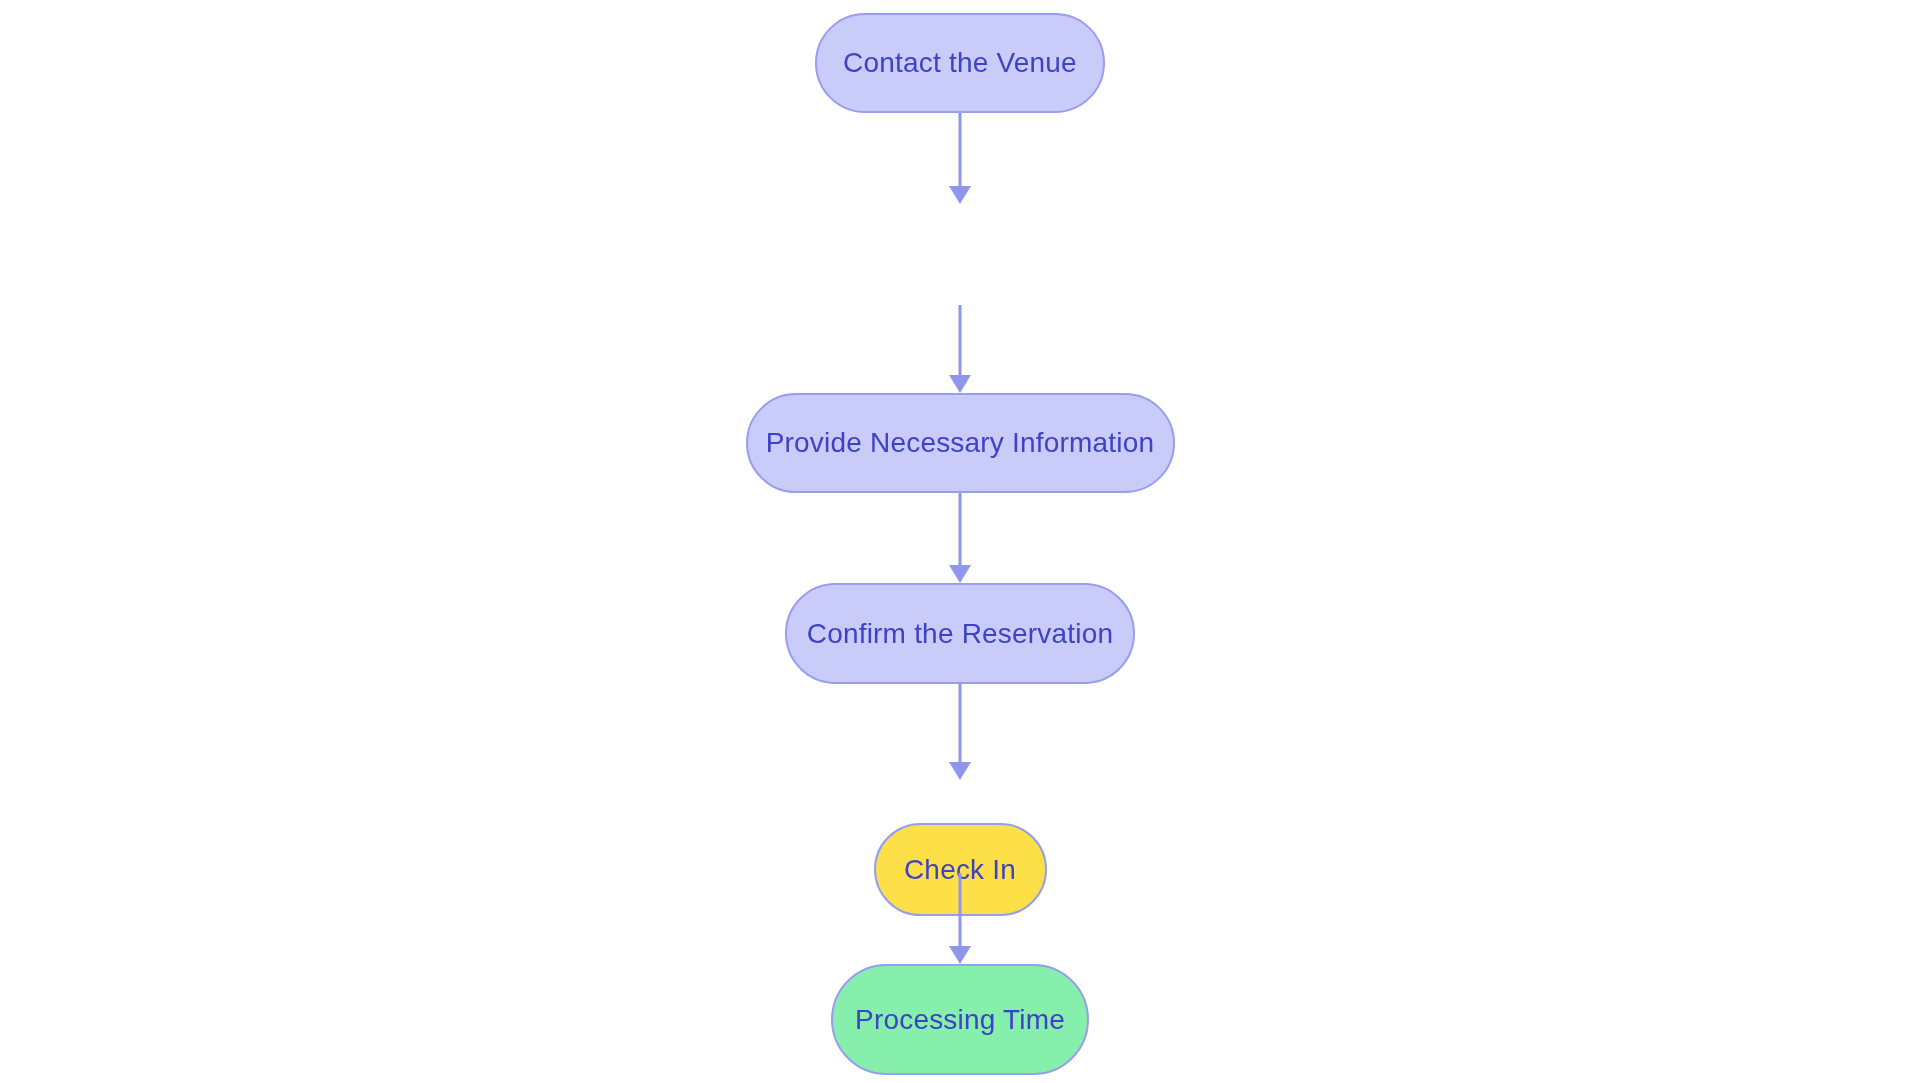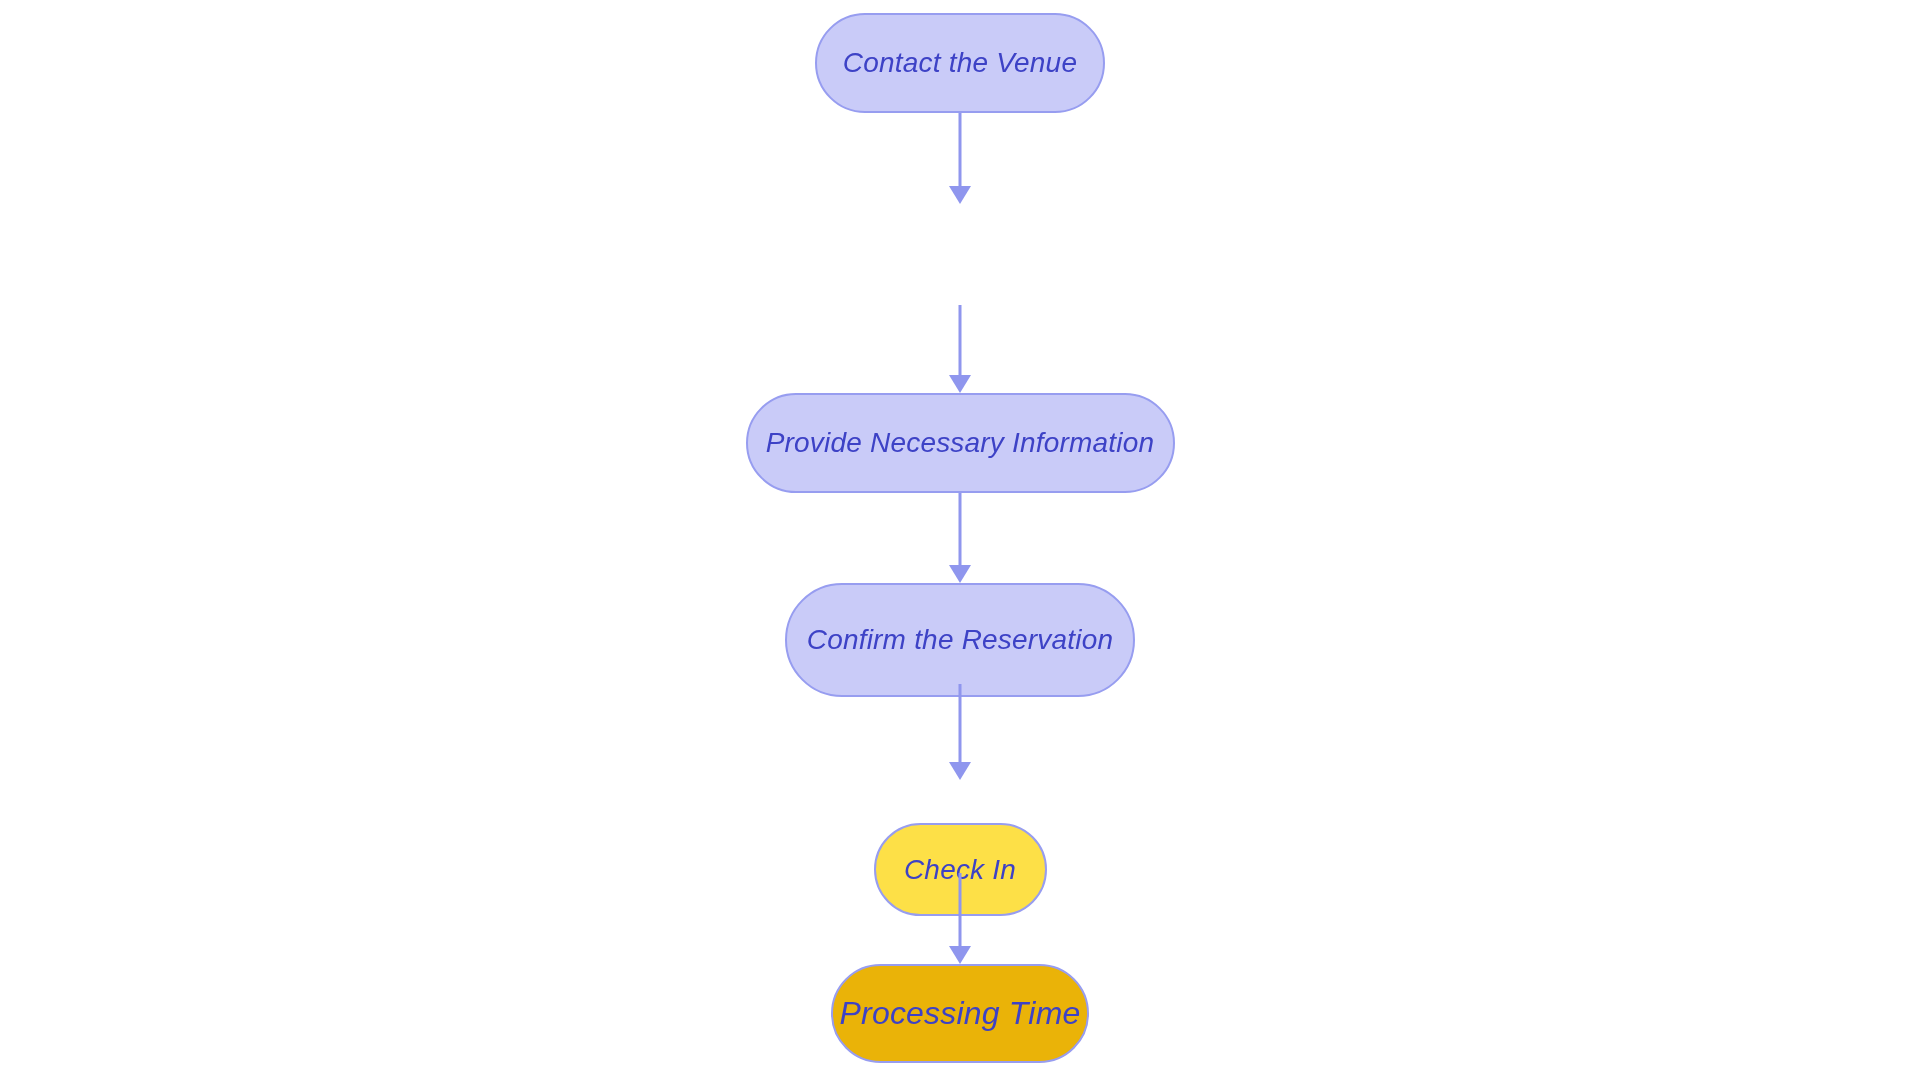--- a/index.html
+++ b/index.html
@@ -19,21 +19,20 @@
     position: absolute;
     box-sizing: border-box;
     display: flex;
     align-items: center;
     justify-content: center;
     border-radius: 60px;
     border-style: solid;
     border-width: 2px;
     text-align: center;
     white-space: nowrap;
-    font-style: italic;
   }
   .flow-node span {
     display: block;
     letter-spacing: 0.2px;
   }
   .flow-arrow {
     position: absolute;
   }
   .flow-arrow .shaft {
     position: absolute;
@@ -52,27 +51,27 @@
 </head>
 <body>
 
 <div class="canvas" style="width: 1920px; height: 1083px; background: rgb(255, 255, 255);">
     <div class="flow-node" style="left: 815px; top: 13px; width: 290px; height: 100px; background: rgb(201, 203, 248); border-color: rgb(151, 157, 240); border-width: 2px; border-radius: 60px; color: rgb(61, 66, 198); font-size: 28px;">
       <span>Contact the Venue</span>
     </div>
     <div class="flow-node" style="left: 745.5px; top: 393px; width: 429px; height: 100px; background: rgb(201, 203, 248); border-color: rgb(151, 157, 240); border-width: 2px; border-radius: 60px; color: rgb(61, 66, 198); font-size: 28px; text-align: right;">
       <span>Provide Necessary Information</span>
     </div>
-    <div class="flow-node" style="left: 785px; top: 583px; width: 350px; height: 114px; background: rgb(201, 203, 248); border-color: rgb(151, 157, 240); border-width: 2px; border-radius: 60px; color: rgb(61, 66, 198); font-size: 28px;">
+    <div class="flow-node" style="left: 785px; top: 583px; width: 350px; height: 101px; background: rgb(201, 203, 248); border-color: rgb(151, 157, 240); border-width: 2px; border-radius: 60px; color: rgb(61, 66, 198); font-size: 28px;">
       <span>Confirm the Reservation</span>
     </div>
     <div class="flow-node" style="left: 873.5px; top: 823px; width: 173px; height: 93px; background: #fde047; border-color: rgb(151, 157, 240); border-width: 2px; border-radius: 60px; color: rgb(61, 66, 198); font-size: 28px;">
       <span>Check In</span>
     </div>
-    <div class="flow-node" style="left: 831px; top: 964px; width: 258px; height: 99px; background: #eab308; border-color: rgb(151, 157, 240); border-width: 2px; border-radius: 60px; color: rgb(61, 66, 198); font-size: 32px;">
+    <div class="flow-node" style="left: 831px; top: 964px; width: 258px; height: 111px; background: #86efac; border-color: rgb(151, 157, 240); border-width: 2px; border-radius: 60px; color: rgb(61, 66, 198); font-size: 28px;">
       <span>Processing Time</span>
     </div>
     <div class="flow-arrow" style="left: 949px; top: 113px; width: 22px; height: 91px;">
       <div class="shaft" style="width: 3px; height: 75px; background: rgb(143, 150, 238);"></div>
       <div class="head" style="border-left: 11px solid transparent; border-right: 11px solid transparent; border-top: 18px solid rgb(143, 150, 238);"></div>
     </div>
     <div class="flow-arrow" style="left: 949px; top: 305px; width: 22px; height: 88px;">
       <div class="shaft" style="width: 3px; height: 72px; background: rgb(143, 150, 238);"></div>
       <div class="head" style="border-left: 11px solid transparent; border-right: 11px solid transparent; border-top: 18px solid rgb(143, 150, 238);"></div>
     </div>

